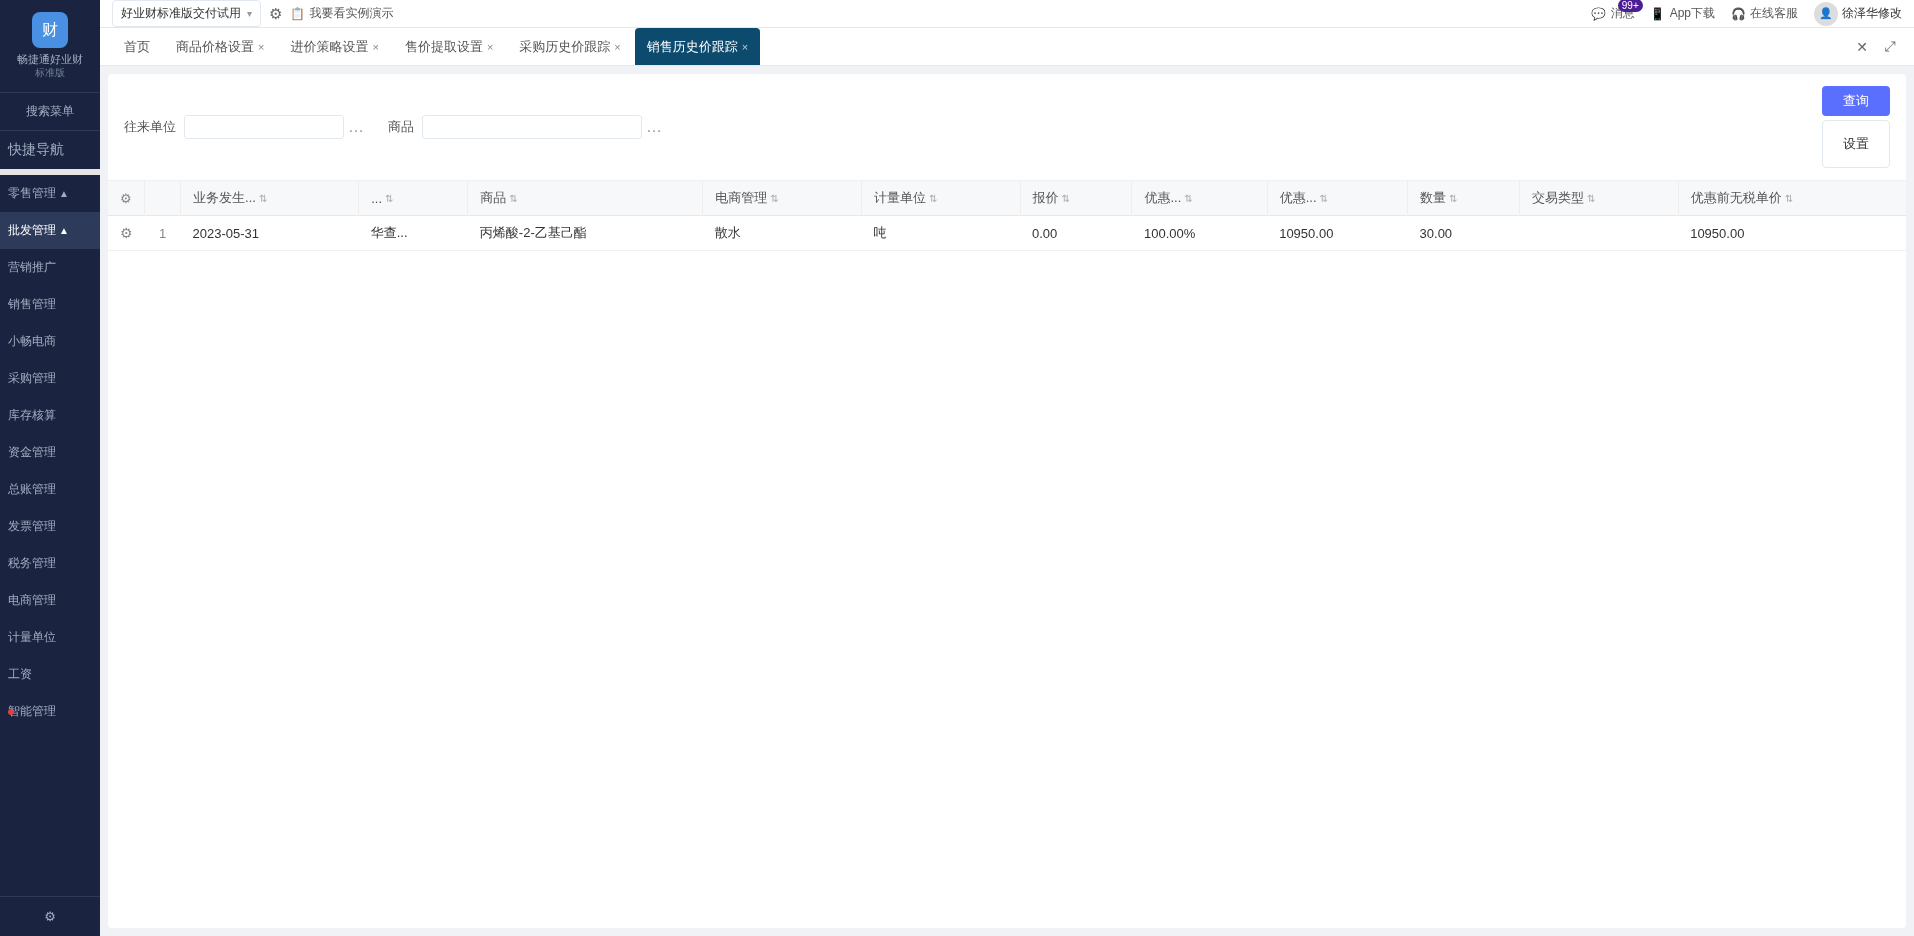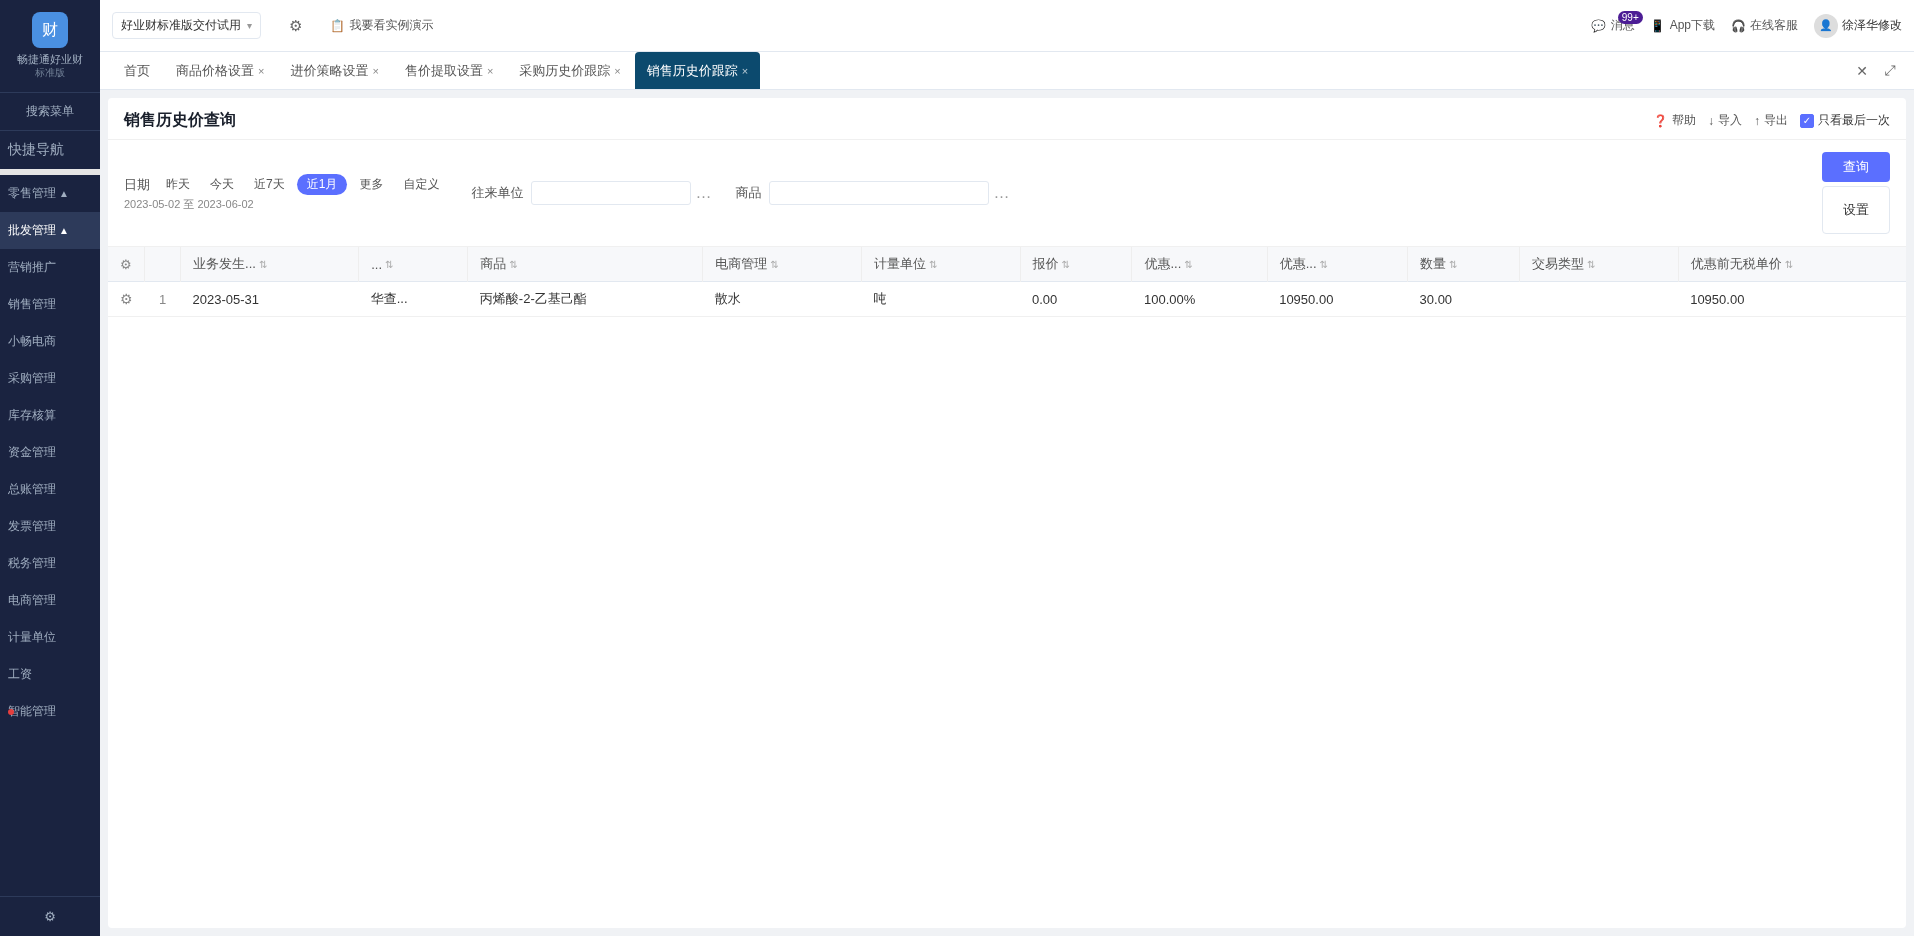--- a/index.html
+++ b/index.html
@@ -93,22 +93,22 @@
       overflow: hidden;
     }
 
     
     .topbar {
       background: white;
       border-bottom: 1px solid #e2e8f0;
       display: flex;
       align-items: center;
       padding: 0 12px;
-      height: 52px;
-      gap: 28px;
+      height: 28px;
+      gap: 8px;
     }
     .topbar-selector {
       display: flex;
       align-items: center;
       gap: 6px;
       border: 1px solid #e2e8f0;
       border-radius: 4px;
       padding: 4px 8px;
       cursor: pointer;
       font-size: 12px;
@@ -559,57 +559,22 @@
         </div>
       </div>
     <div class="tabs-right">
       <div class="tab-window-btn">✕</div>
       <div class="tab-window-btn">⤢</div>
     </div>
   </div>
 
   <div class="page-content">
 
-    <div class="page-header">
-      <div class="page-title">销售历史价查询</div>
-      <div class="page-header-actions">
-        <div class="header-action-btn">
-          <span>❓</span>
-          <span>帮助</span>
-        </div>
-        <div class="header-action-btn">
-          <span>↓</span>
-          <span>导入</span>
-        </div>
-        <div class="header-action-btn">
-          <span>↑</span>
-          <span>导出</span>
-        </div>
-        <div class="only-last-checkbox">
-          <div class="checkbox-checked">✓</div>
-          <span>只看最后一次</span>
-        </div>
-      </div>
-    </div>
 
     <div class="filter-area">
-      <div class="filter-date-group">
-        <div class="filter-group">
-          <span class="filter-label">日期</span>
-          <div class="date-options" id="date-options-container">
-              <span class="date-btn">昨天</span>
-              <span class="date-btn">今天</span>
-              <span class="date-btn">近7天</span>
-              <span class="date-btn active">近1月</span>
-              <span class="date-btn">更多</span>
-              <span class="date-btn">自定义</span>
-            </div>
-        </div>
-        <div class="date-range">2023-05-02 至 2023-06-02</div>
-      </div>
 
       <div class="filter-group">
         <span class="filter-label">往来单位</span>
         <div class="filter-input-group">
           <input class="filter-input" type="text" style="">
           <span class="filter-dots">…</span>
         </div>
       </div>
 
       <div class="filter-group">

